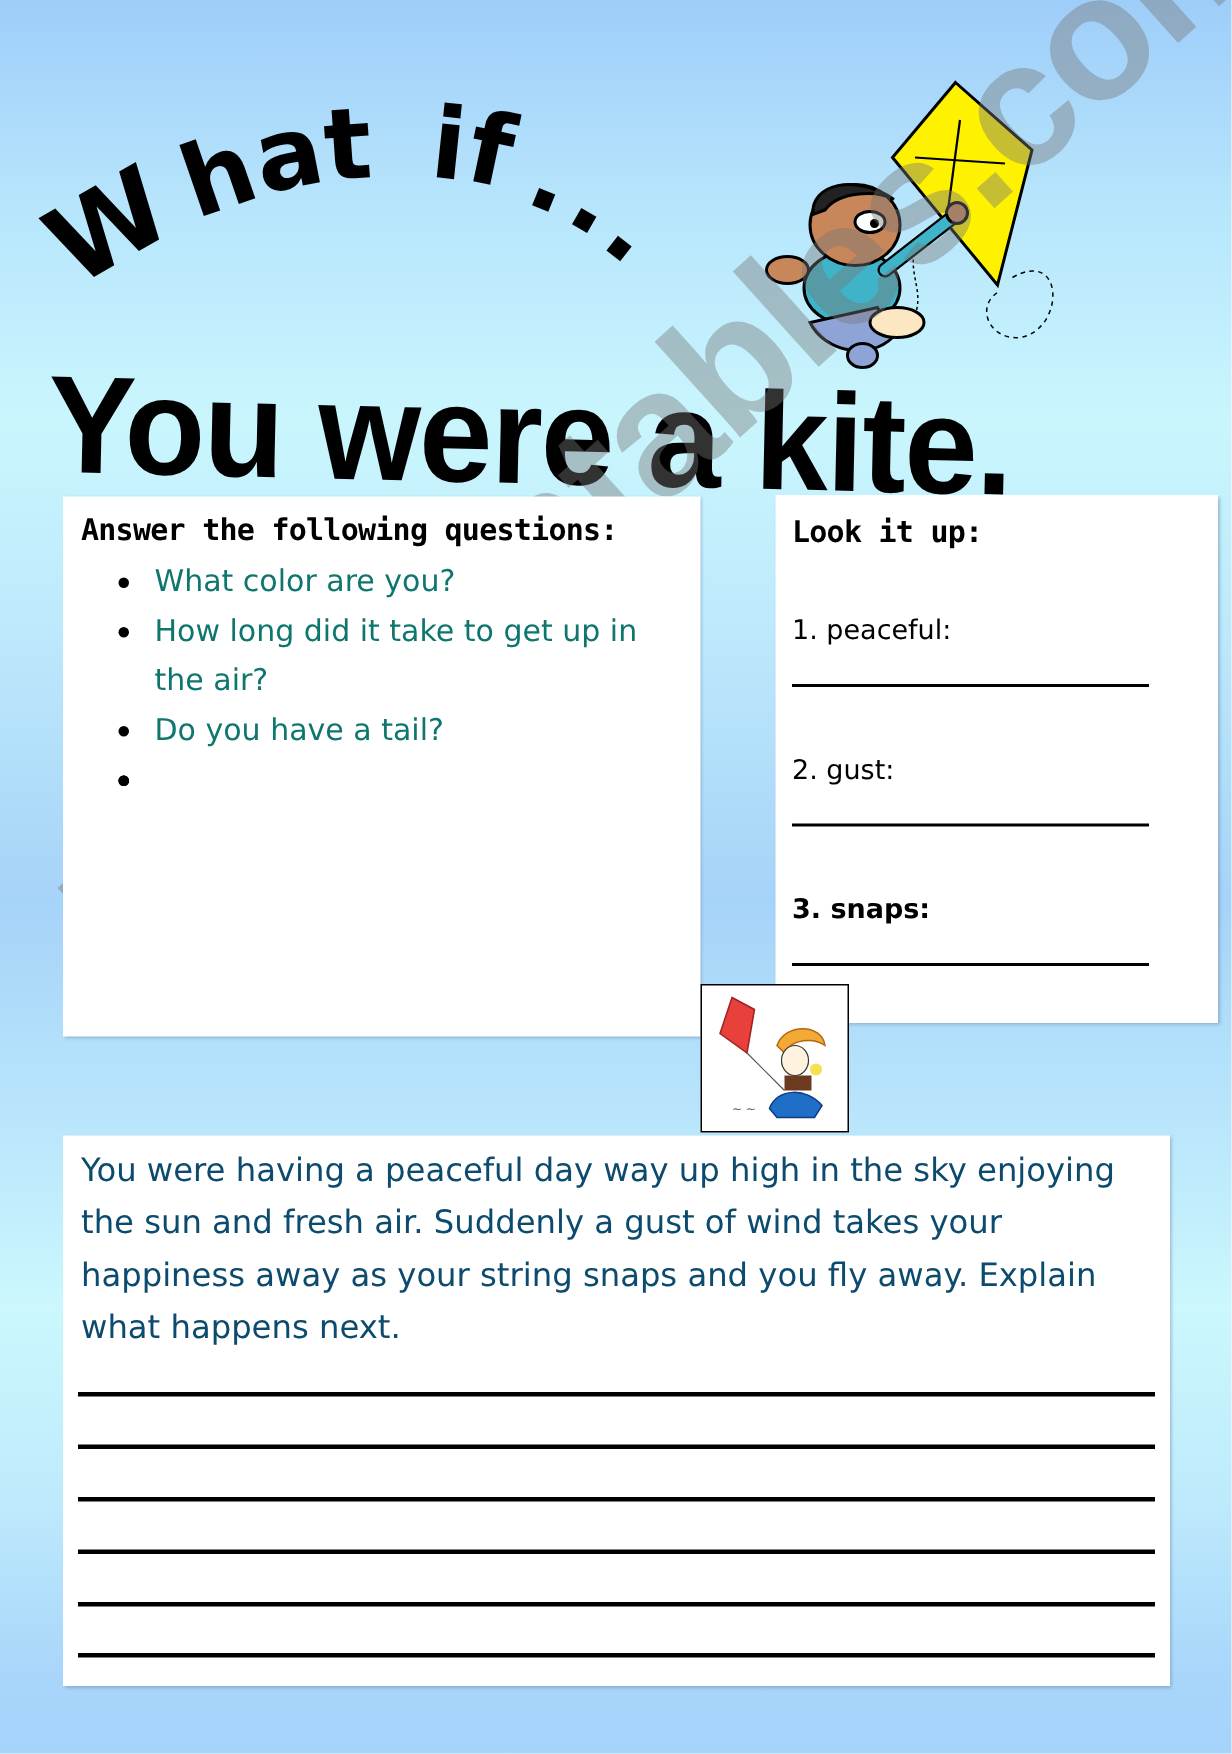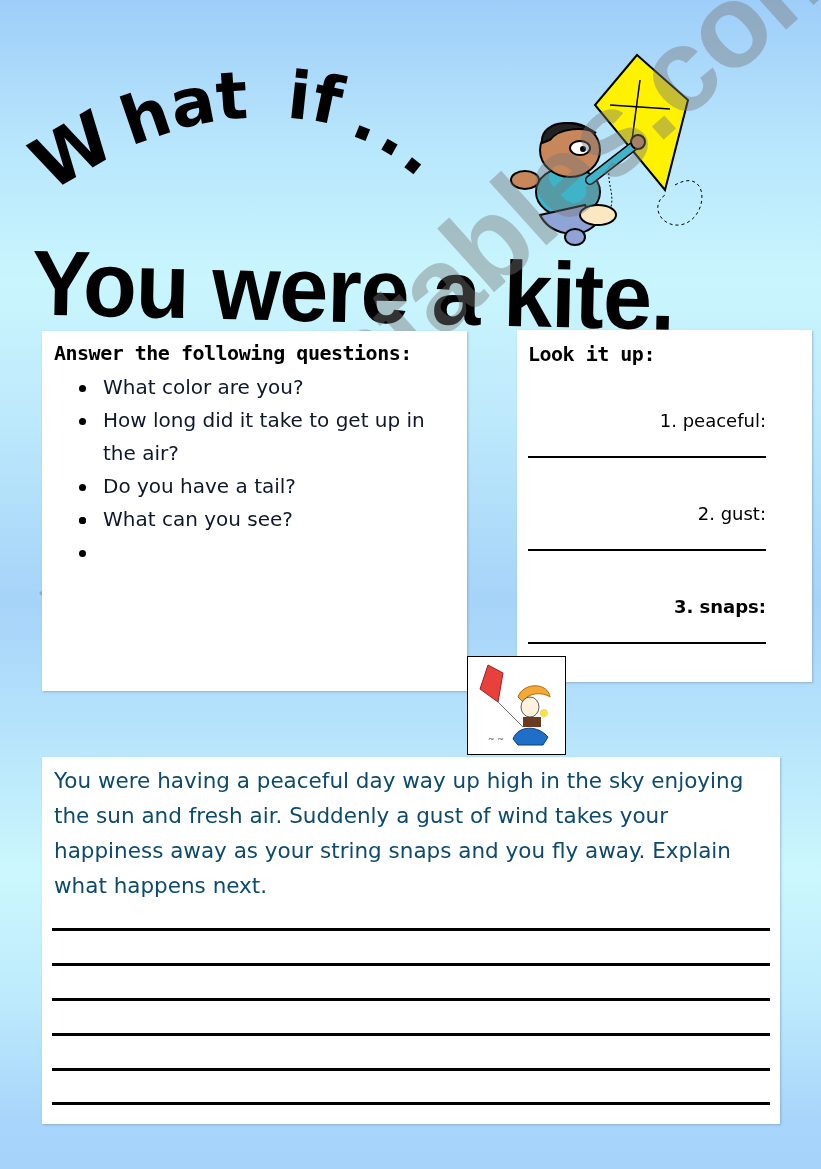--- a/index.html
+++ b/index.html
@@ -33,28 +33,28 @@
     .lookup { left: 517px; top: 330px; width: 263px; height: 352px; padding-left: 32px; }
     .story { left: 42px; top: 757px; width: 738px; height: 367px; }
     .box-heading {
       font-family: "DejaVu Sans Mono", monospace; font-weight: bold;
       font-size: 20px; color: #000; letter-spacing: -0.5px;
     }
     .questions .box-heading { position: absolute; left: 12px; top: 10px; }
     .q-list { position: absolute; left: 0; top: 40px; margin: 0; padding: 0; list-style: none; width: 420px; }
     .q-item {
       position: relative; padding-left: 61px; padding-right: 6px;
-      font-size: 20px; line-height: 33px; color: #0f172a;
+      font-size: 20px; line-height: 33px; color: #0f766e;
     }
     .q-item .bullet {
       position: absolute; left: 37px; top: 14px; width: 7px; height: 7px;
       background: #000; border-radius: 50%;
     }
     .lookup .box-heading { position: absolute; left: 11px; top: 12px; }
-    .lookup-item { position: absolute; left: 11px; width: 238px; text-align: right; }
+    .lookup-item { position: absolute; left: 11px; width: 238px; }
     .lookup-item .label { font-size: 18px; color: #000; display: block; }
     .lookup-item .line { position: absolute; left: 0; width: 238px; height: 2px; background: #000; top: 46px; }
     .story-text {
       position: absolute; left: 12px; top: 6px; width: 715px;
       font-size: 21.5px; line-height: 35px; color: #0c4a6e;
     }
     .write-line { position: absolute; left: 10px; width: 718px; height: 3px; background: #000; }
     .small-pic {
       position: absolute; left: 467px; top: 656px; width: 99px; height: 99px;
       background: #fff; border: 1px solid #000; box-sizing: border-box;
@@ -113,21 +113,21 @@
 
 <div class="watermark">ESLprintables.com</div>
 
 <div class="box questions">
   <div class="box-heading">Answer the following questions:</div>
   <ul class="q-list">
     <li class="q-item"><span class="bullet"></span><span>What color are you?</span></li>
     <li class="q-item"><span class="bullet"></span><span>How long did it take to get up in the air?</span></li>
     <li class="q-item"><span class="bullet"></span><span>Do you have a tail?</span></li>
     <li class="q-item"><span class="bullet"></span></li>
-    <li class="q-item"><span class="bullet"></span><span>What can you see?</span></li>
+    <li class="q-item"><span class="bullet"></span></li>
     <li class="q-item"><span class="bullet"></span></li>
   </ul>
 </div>
 
 <div class="box lookup">
   <div class="box-heading">Look it up:</div>
   <div class="lookup-item" style="top:80px;">
     <span class="label">1. peaceful:</span>
     <div class="line"></div>
   </div>

